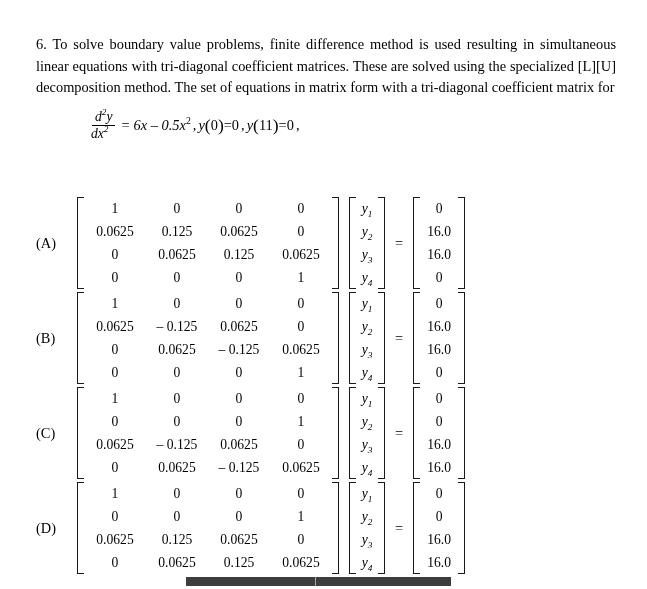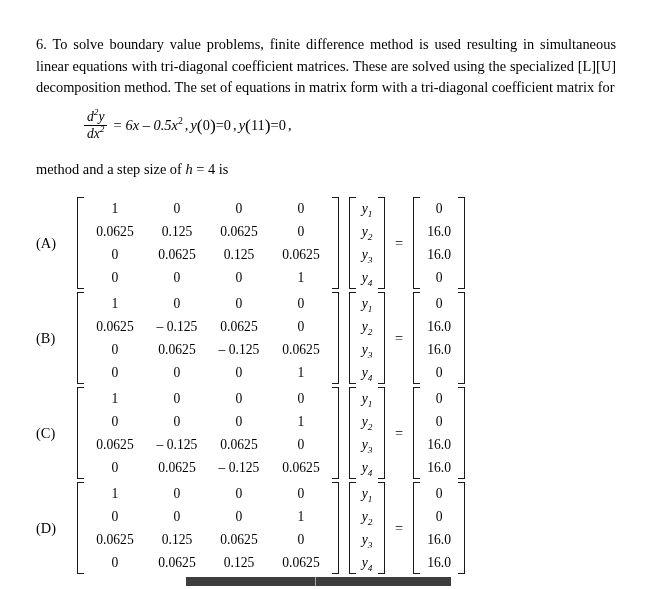--- a/index.html
+++ b/index.html
@@ -69,20 +69,21 @@
     align-items: center;
     vertical-align: middle;
     font-size: 13.6px;
     line-height: 1.05;
     margin-right: 4px;
   }
   .frac .num {
     padding: 0 3px 1px 3px;
     border-bottom: 1.1px solid #000;
     font-style: italic;
+    margin-left: 8px;
   }
   .frac .den {
     padding: 1px 3px 0 3px;
     font-style: italic;
   }
   sup.sm { font-size: 0.68em; vertical-align: super; line-height: 0; }
   sub.sm { font-size: 0.68em; vertical-align: sub; line-height: 0; }
 
   .eqpart { margin-left: 2px; margin-right: 2px; }
   .paren-big {
@@ -187,21 +188,20 @@
     <span class="eqpart">=</span>
     <span class="eqpart"><i class="mvar">6x – 0.5x</i><sup class="sm">2</sup></span>
     <span>,</span>
     <span class="eqpart"><i class="mvar">y</i><span class="paren-big">(</span><span>0</span><span class="paren-big">)</span><span>=</span><span>0</span></span>
     <span>,</span>
     <span class="eqpart"><i class="mvar">y</i><span class="paren-big">(</span><span>11</span><span class="paren-big">)</span><span>=</span><span>0</span></span>
     <span>,</span>
   </div>
 
   <div class="para-2">
-    <div class="lastline"><span>method and a step size of </span><i class="mvar">h</i><span> = 4</span><span> is</span></div>
   </div>
 
   <div class="choice" id="choice-A">
     <div class="choice-label">(A)</div>
     <div class="matrix">
       <div class="brk left"></div>
       <table class="coef">
         <tbody>
             <tr>
           <td>1</td>

